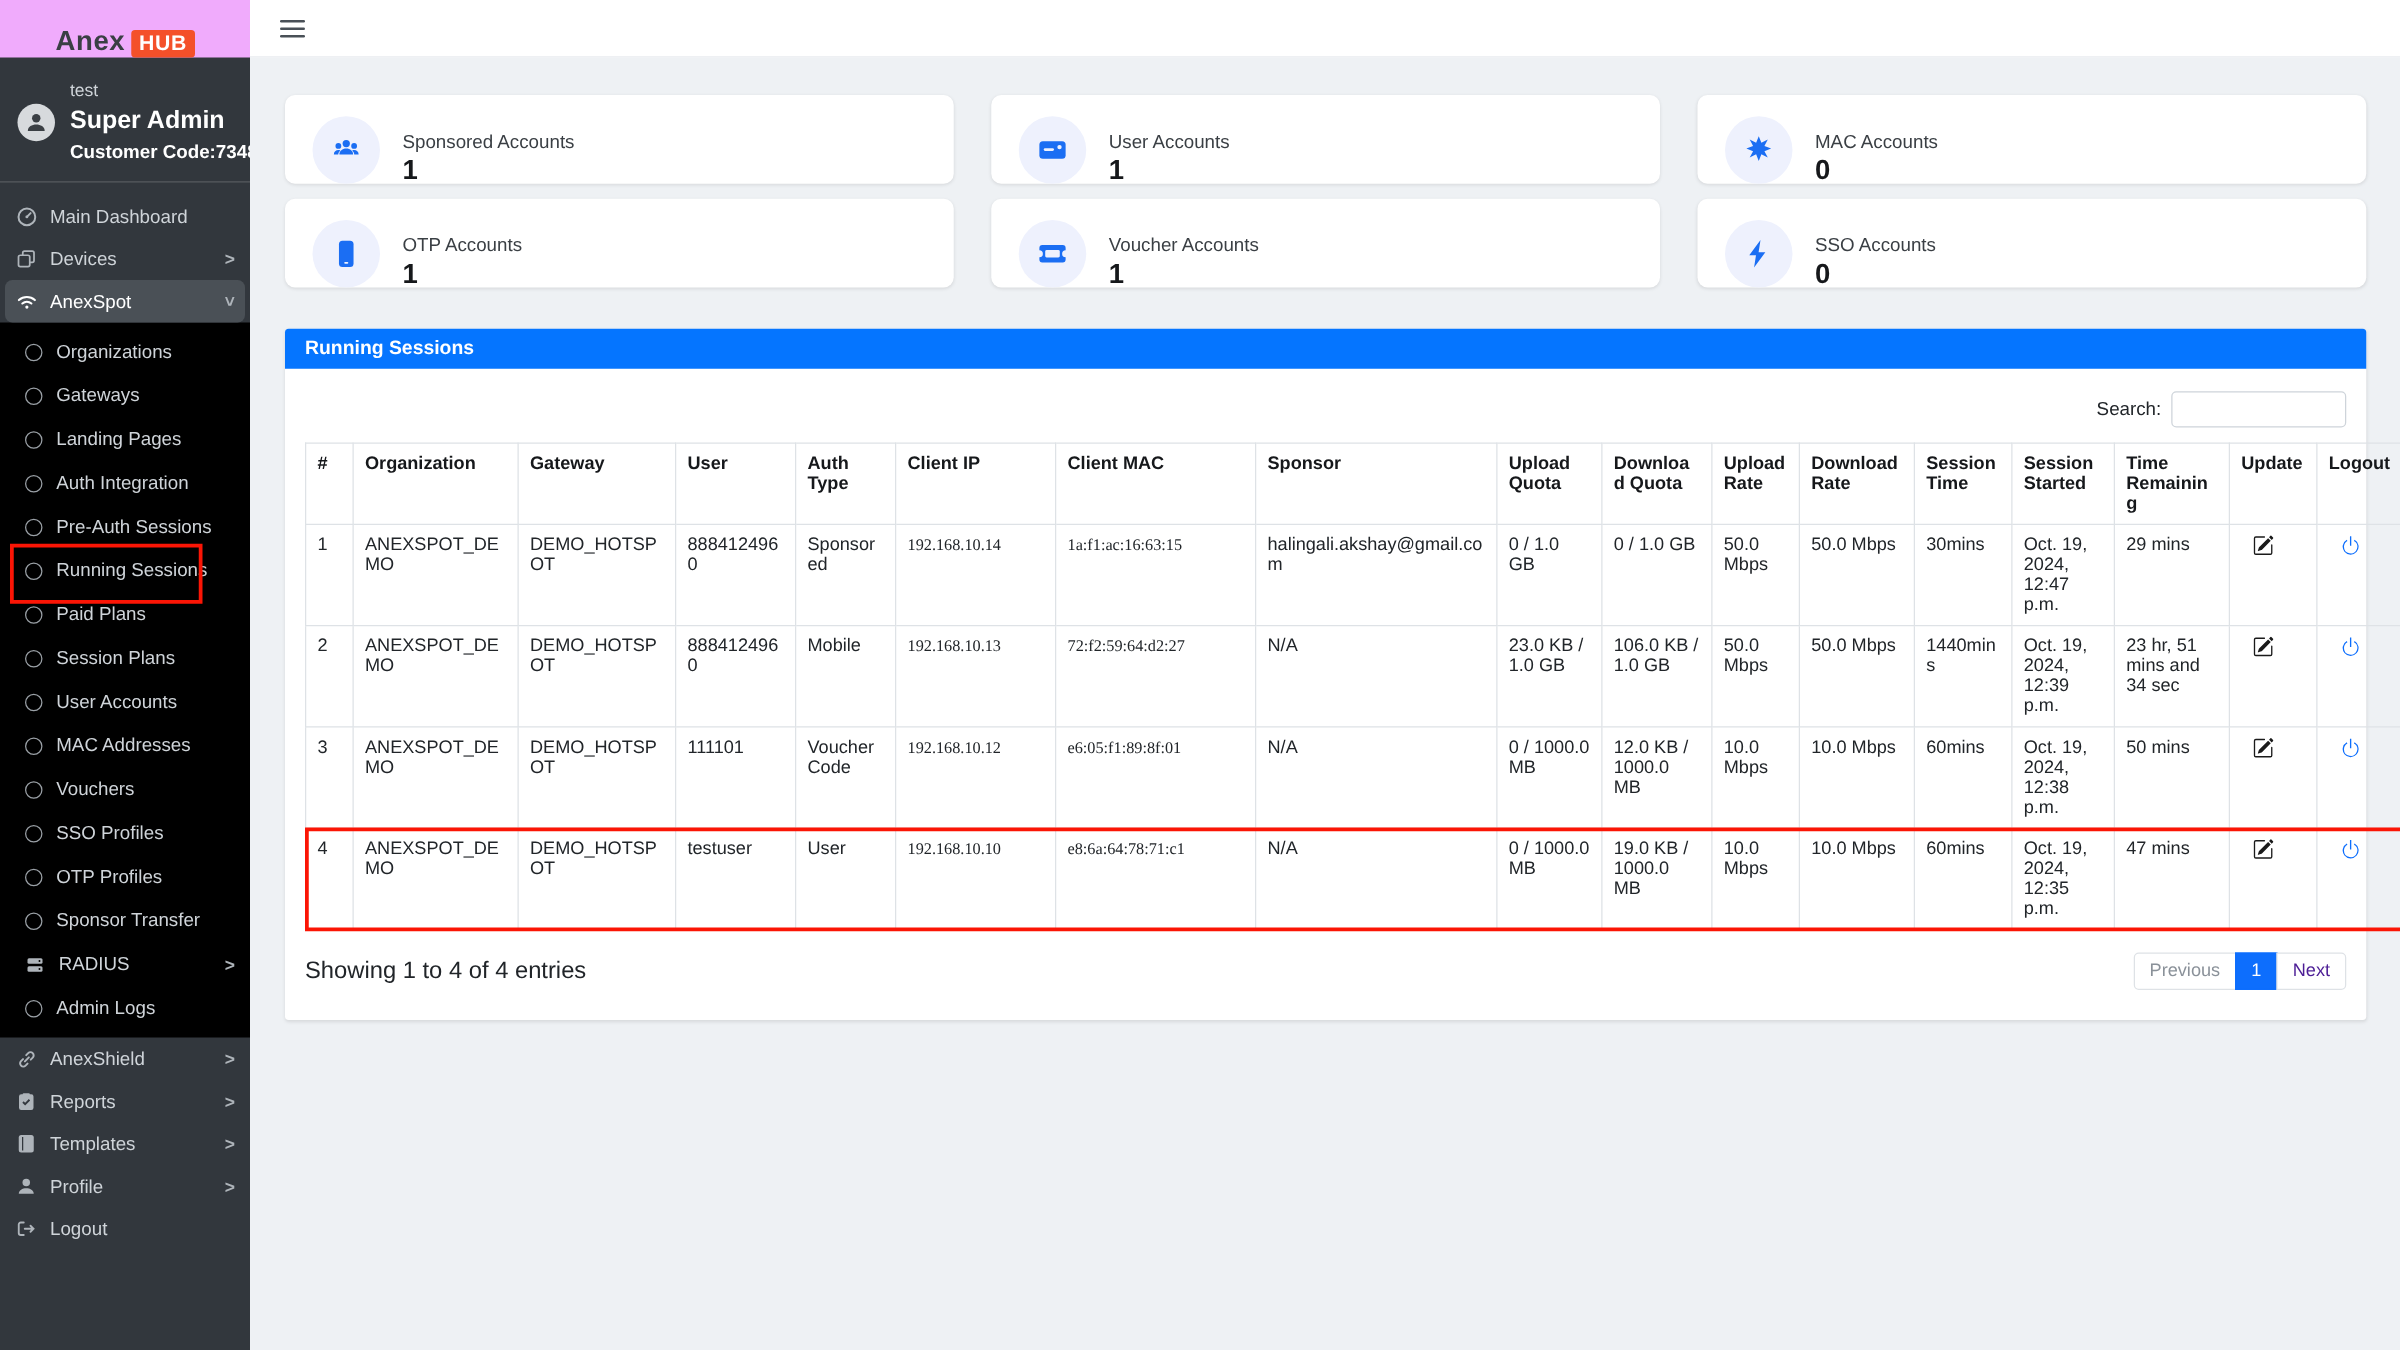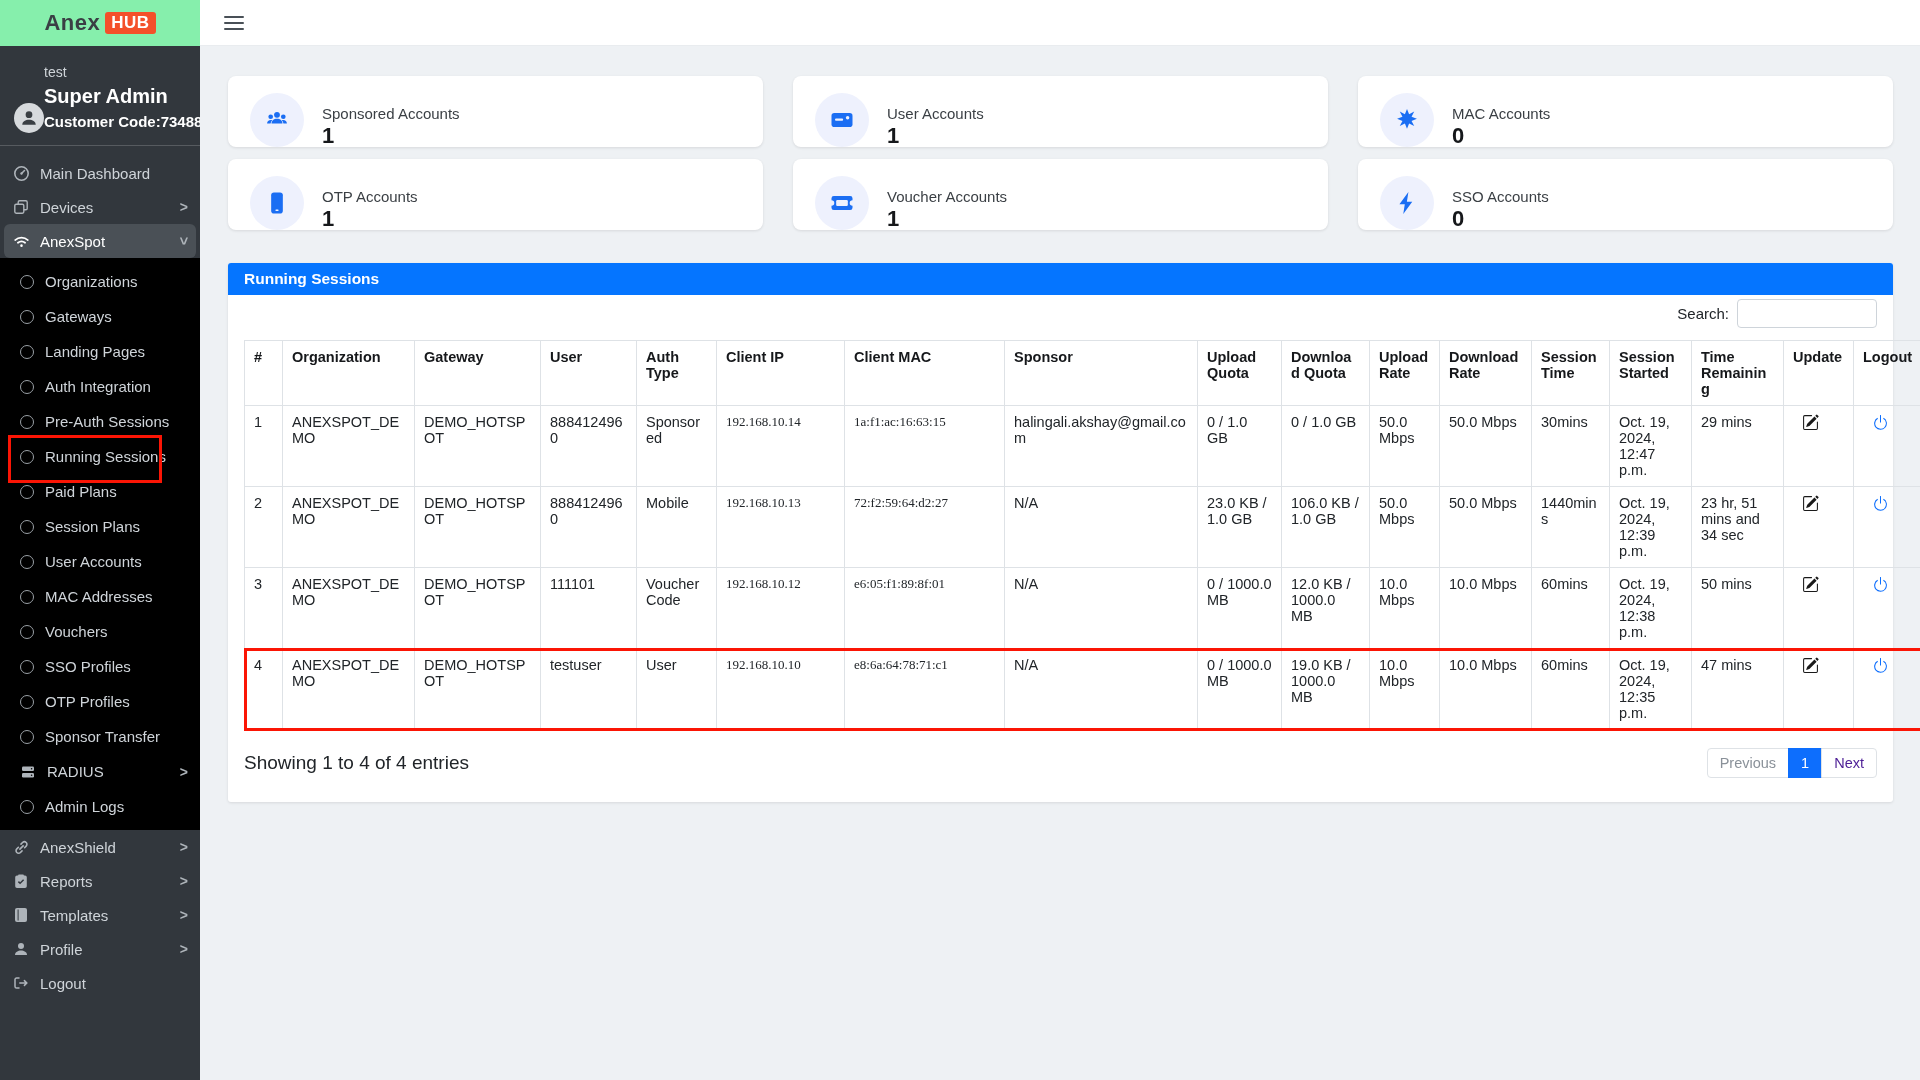--- a/index.html
+++ b/index.html
@@ -7,24 +7,24 @@
     --blue:#0d6efd; --hdr-blue:#0575ff; --icon-blue:#1b6ef3; --red:#fb1505;
     --page-bg:#eef1f4; --border:#dee2e6; --ink:#212529; --muted:#6c757d;
   }
   *{box-sizing:border-box;margin:0;padding:0}
   html,body{width:1920px;height:1080px;overflow:hidden}
   body{font-family:"Liberation Sans",sans-serif;background:var(--page-bg);color:var(--ink);font-size:15px}
   .app{display:flex;width:1920px;height:1080px}
 
   
   .sidebar{width:200px;flex:0 0 200px;background:var(--side-bg);color:var(--side-text);display:flex;flex-direction:column;overflow:hidden}
-  .logo-bar{background:#86efac;height:46px;display:flex;align-items:center;justify-content:center;gap:5px;flex:0 0 46px}
+  .logo-bar{background:#f0abfc;height:46px;display:flex;align-items:flex-end;justify-content:center;gap:5px;flex:0 0 46px}
   .logo-text{font-size:22px;font-weight:800;color:#3a3f44;letter-spacing:.5px}
   .logo-badge{background:#f4502a;color:#fff;font-size:17px;font-weight:800;padding:1px 6px;border-radius:3px;letter-spacing:.5px}
-  .user-block{display:flex;gap:0;padding:16px 14px 12px;border-bottom:1px solid rgba(255,255,255,.18);align-items:flex-end}
+  .user-block{display:flex;gap:12px;padding:16px 14px 12px;border-bottom:1px solid rgba(255,255,255,.18);align-items:center}
   .avatar{width:30px;height:30px;border-radius:50%;background:#d7dadd;color:#3a3f44;display:flex;align-items:center;justify-content:center;flex:0 0 30px}
   .user-lines{line-height:1.45}
   .user-name{font-size:14px;color:#cfd4d9}
   .user-role{font-size:20px;font-weight:700;color:#fff}
   .user-code{font-size:15px;font-weight:700;color:#fff;white-space:nowrap}
   .menu{margin-top:10px;overflow:hidden}
   .m-item{display:flex;align-items:center;gap:10px;height:34px;padding:0 12px;font-size:15px;cursor:pointer;color:#cfd4d9;position:relative}
   .m-item .mi{width:18px;height:18px;flex:0 0 18px;display:flex;align-items:center;justify-content:center;color:#aeb4ba}
   .m-item.active{background:var(--side-active);border-radius:6px;margin:0 4px;padding:0 8px;color:#fff}
   .m-item.active .mi{color:#fff}
@@ -44,21 +44,21 @@
   .content{flex:1;padding:30px 27px 0 28px;overflow:hidden}
 
   .cards-grid{display:grid;grid-template-columns:1fr 1fr 1fr;gap:12px 30px;margin-bottom:33px}
   .card{background:#fff;border-radius:8px;box-shadow:0 1px 3px rgba(0,0,0,.10);height:71px;display:flex;align-items:flex-end;gap:18px;padding:0 22px}
   .card-ico{width:54px;height:54px;border-radius:50%;background:#eef1fd;color:var(--icon-blue);display:flex;align-items:center;justify-content:center;flex:0 0 54px}
   .card-label{font-size:15px;color:#3a3f44;margin-bottom:3px}
   .card-value{font-size:22px;font-weight:700;color:#16181b;line-height:1}
 
   .panel{background:#fff;border-radius:3px;box-shadow:0 1px 3px rgba(0,0,0,.10)}
   .panel-header{background:var(--hdr-blue);color:#fff;font-weight:700;font-size:15.5px;height:32px;display:flex;align-items:center;padding:0 16px;border-radius:3px 3px 0 0}
-  .panel-body{padding:4px 16px 24px}
+  .panel-body{padding:18px 16px 24px}
   .search-row{display:flex;justify-content:flex-end;align-items:center;gap:8px;margin-bottom:12px}
   .search-row label{font-size:15px;color:var(--ink)}
   .search-input{width:140px;height:29px;border:1px solid #ced4da;border-radius:4px;padding:0 8px;font-size:14px;font-family:"Liberation Sans",sans-serif}
 
   table{width:100%;border-collapse:collapse;table-layout:fixed}
   th,td{border:1px solid var(--border);padding:8px 9px;text-align:left;vertical-align:top;font-size:14.5px;word-wrap:break-word}
   th{font-weight:700;color:#16181b}
   td{color:#212529}
   .mono{font-family:Liberation Serif, serif;font-size:13px}
   tbody tr:nth-child(1){height:74px}

